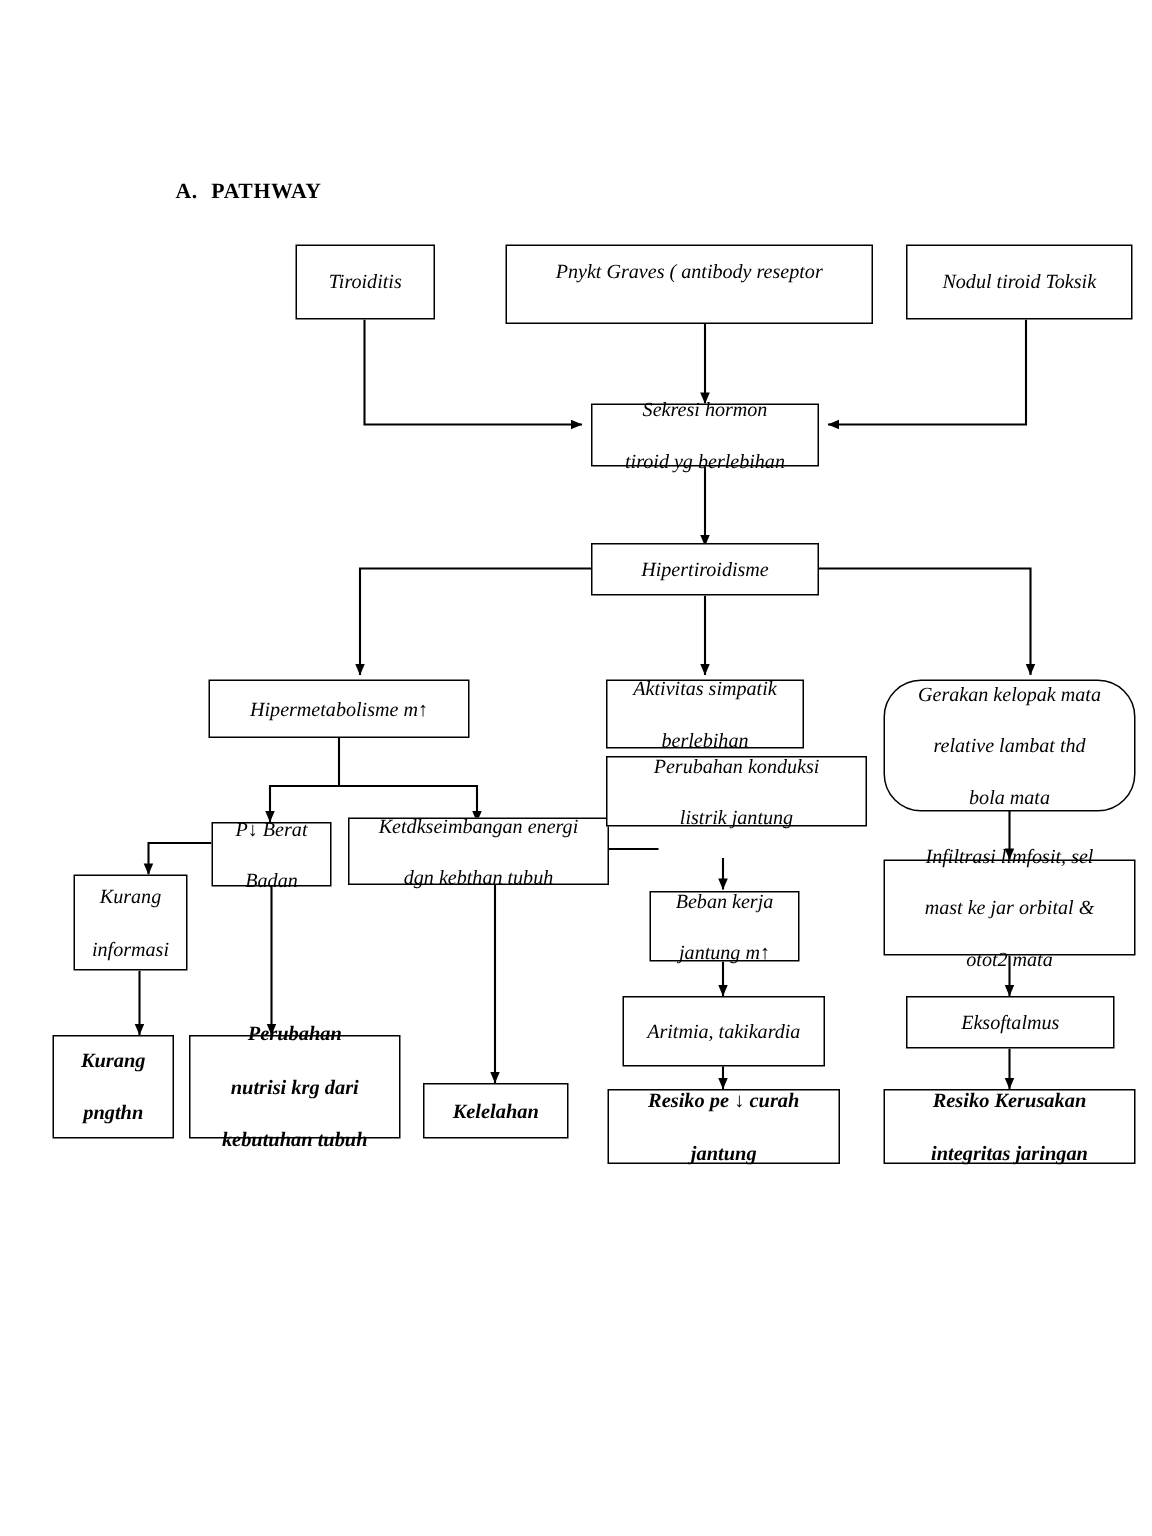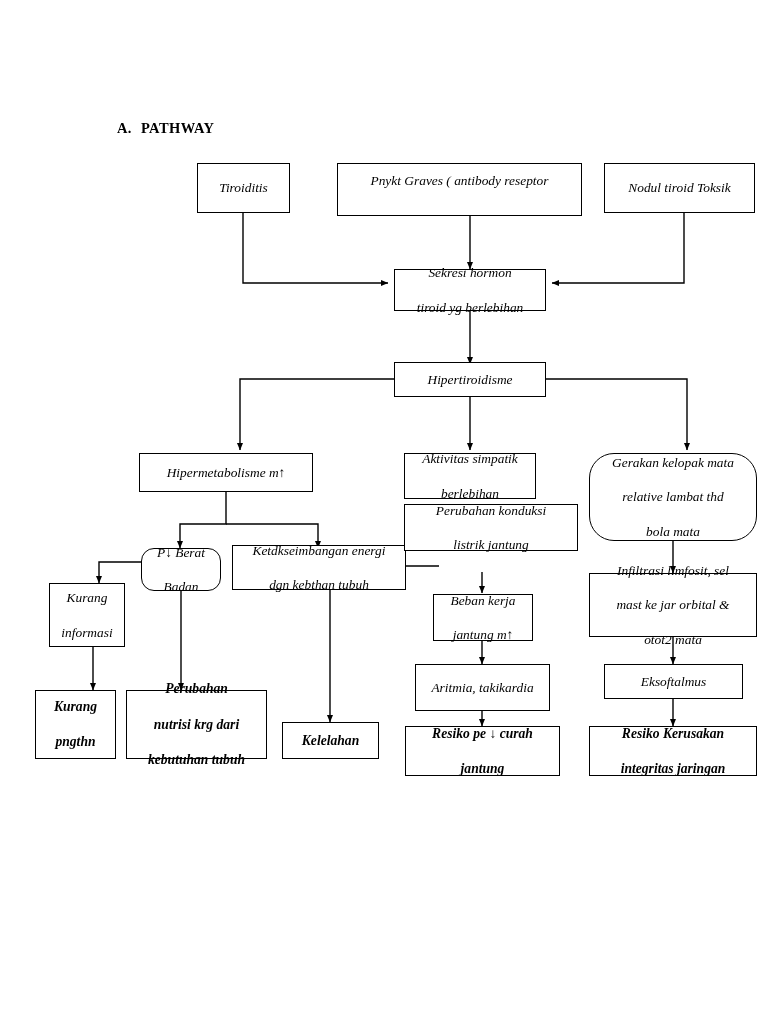--- a/index.html
+++ b/index.html
@@ -144,21 +144,21 @@
   </div>
 
   <div class="node" style="left:404px; top:453px; width:132px; height:46px;">
     <span><span>Aktivitas simpatik</span><br><span>berlebihan</span></span>
   </div>
 
   <div class="node" style="left:589px; top:453px; width:168px; height:88px;border-radius:25px;">
     <span><span>Gerakan kelopak mata</span><br><span>relative lambat thd</span><br><span>bola mata</span></span>
   </div>
 
-  <div class="node" style="left:141px; top:548px; width:80px; height:43px;border-radius:13px;">
+  <div class="node" style="left:141px; top:548px; width:80px; height:43px;">
     <span><span>P↓ Berat</span><br><span>Badan</span></span>
   </div>
 
   <div class="node" style="left:232px; top:545px; width:174px; height:45px;">
     <span><span>Ketdkseimbangan energi</span><br><span>dgn kebthan tubuh</span></span>
   </div>
 
   <div class="node" style="left:49px; top:583px; width:76px; height:64px;">
     <span><span>Kurang</span><br><span>informasi</span></span>
   </div>

